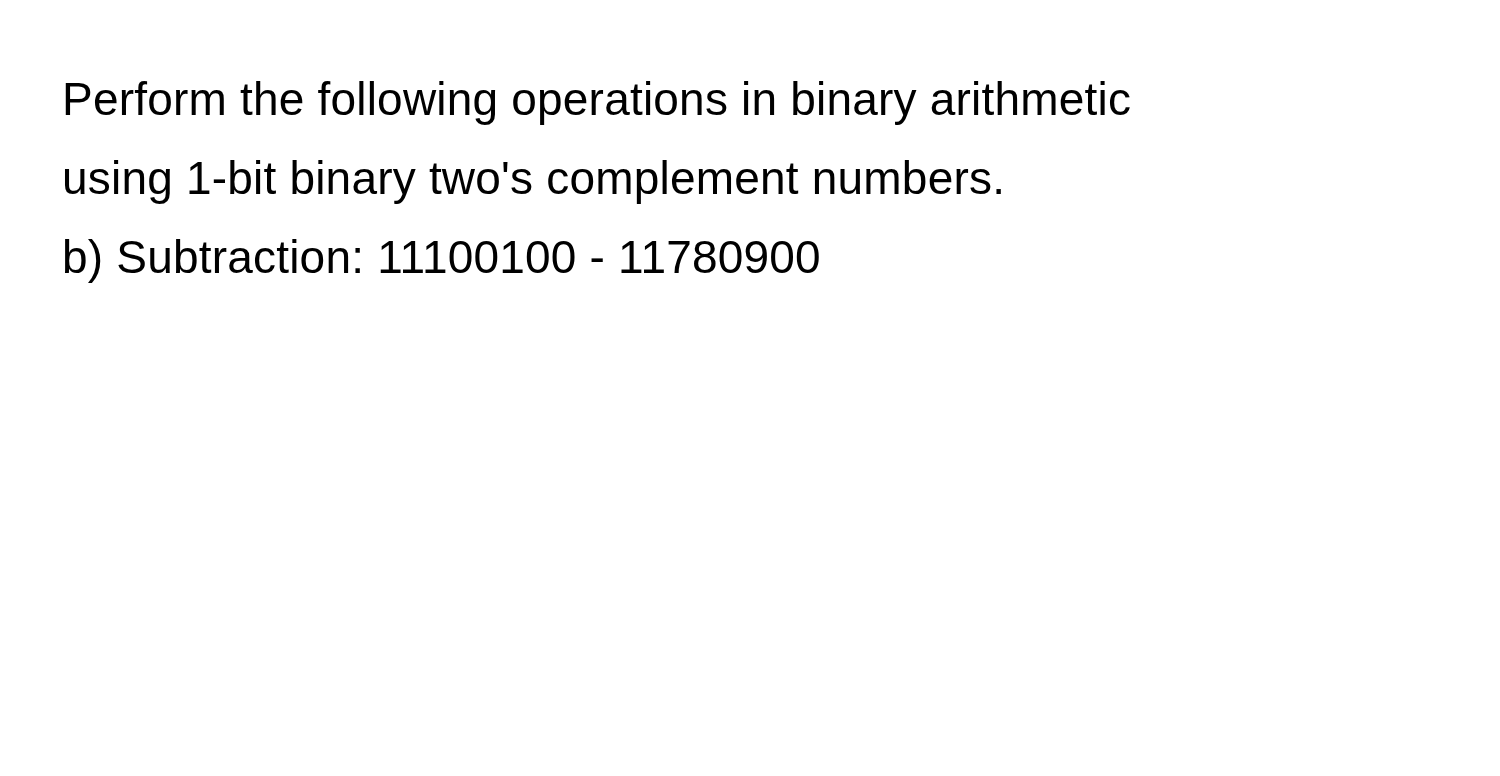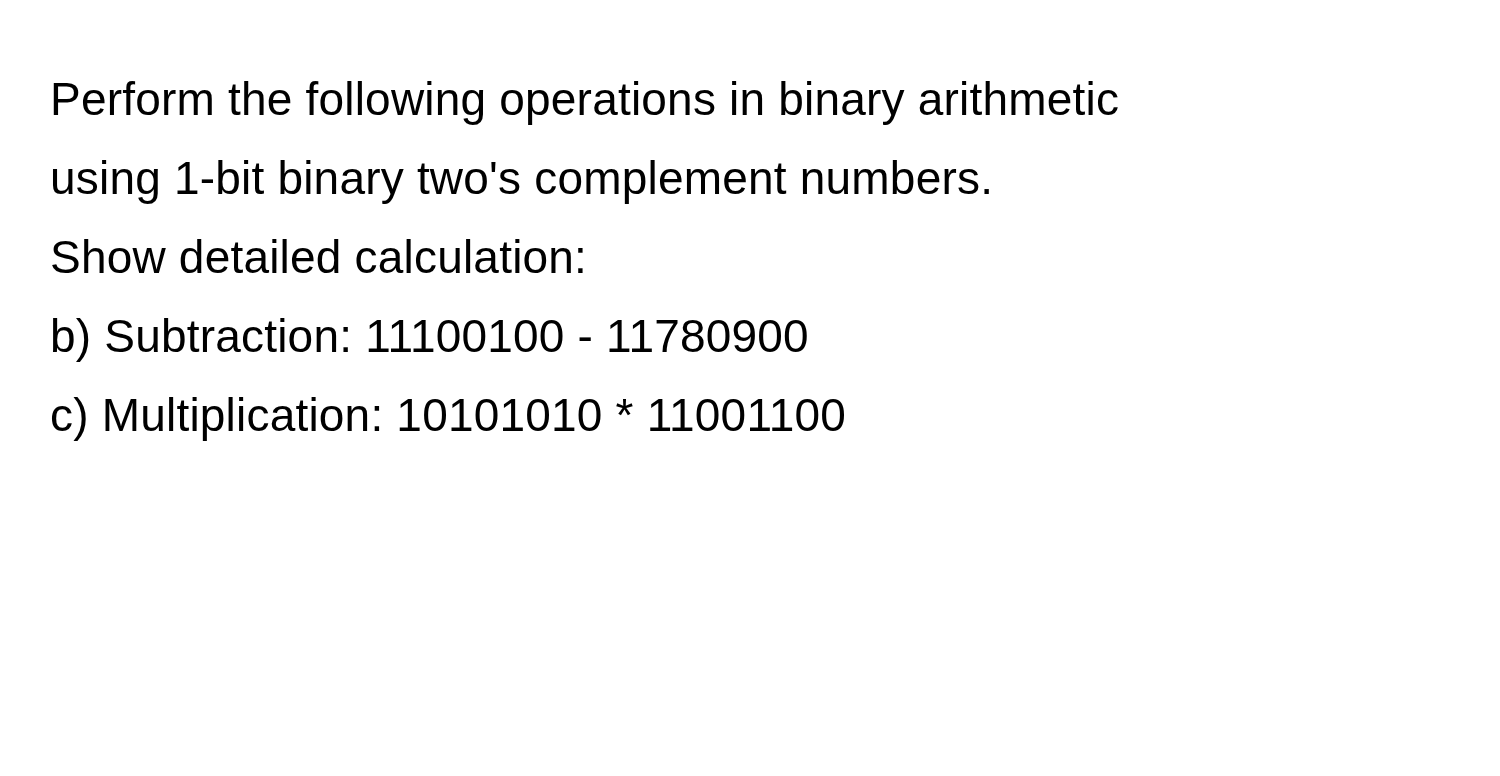--- a/index.html
+++ b/index.html
@@ -15,24 +15,23 @@
       padding: 60px 50px 50px 50px;
       color: #000000;
     }
     .content {
       font-size: 46px;
       line-height: 1.72;
       letter-spacing: 0.2px;
     }
     .line {
       display: block;
+      margin-left: 12px;
     }
   </style>
 </head>
 <body>
 
 <div class="content">
   <span class="line">Perform the following operations in binary arithmetic</span>
   <span class="line">using 1-bit binary two's complement numbers.</span>
-  <span class="line">Show detailed calculation:</span>
   <span class="line">b) Subtraction: 11100100 - 11780900</span>
-  <span class="line">c) Multiplication: 10101010 * 11001100</span>
 </div>
 
 </body></html>

